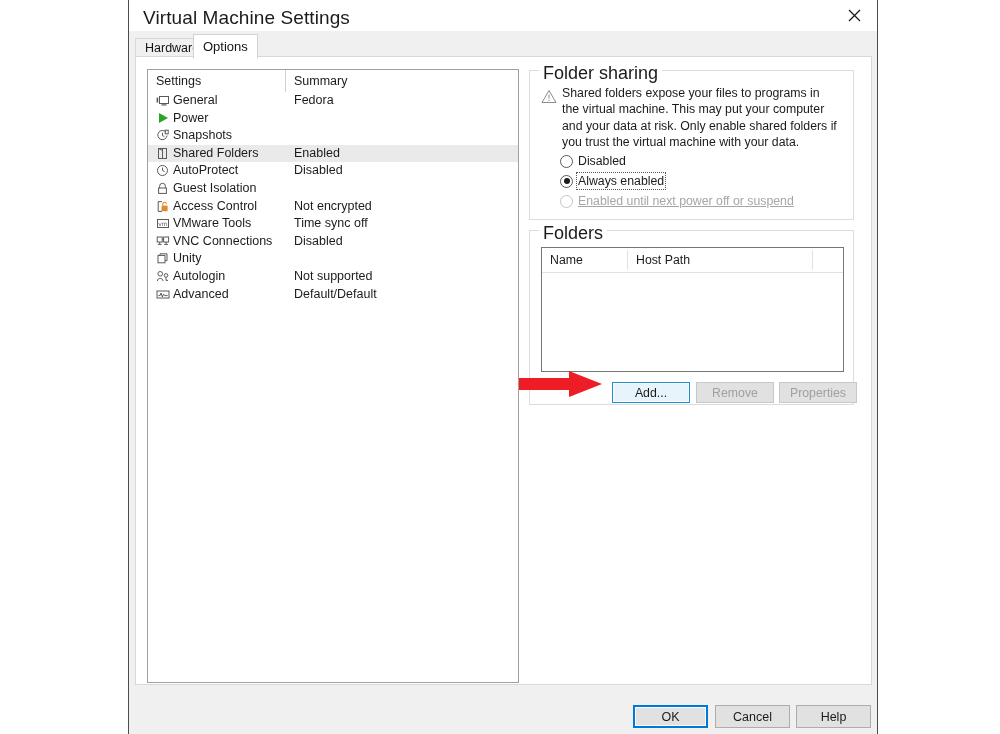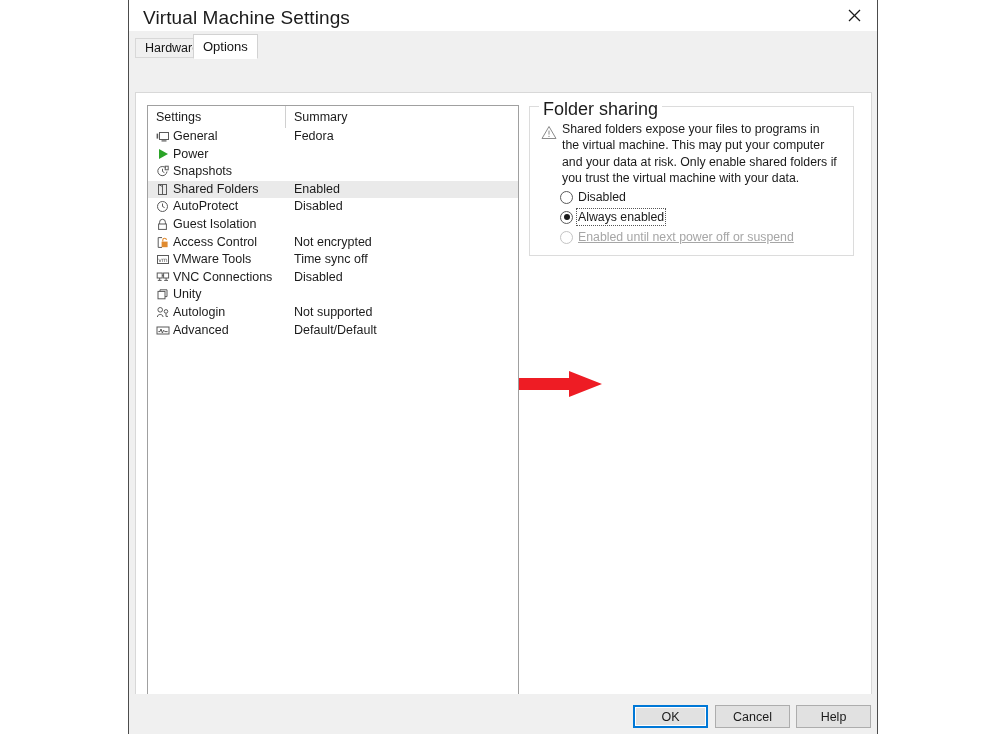--- a/index.html
+++ b/index.html
@@ -71,21 +71,20 @@
   }
 
   
   .content {
     position: absolute;
     left: 6px; top: 56px;
     width: 737px; height: 629px;
     background: #ffffff;
     border: 1px solid #d8d8d8;
     box-sizing: border-box;
-    margin-top: 36px;
   }
 
   
   .settings-list {
     position: absolute;
     left: 11px; top: 12px;
     width: 372px; height: 614px;
     background: #ffffff;
     border: 1px solid #a0a0a0;
     box-sizing: border-box;
@@ -447,20 +446,37 @@
             <span class="radio-mark checked"></span>
             <span class="rlabel">Always enabled</span>
           </label>
 
           <label class="radio-row disabled" style="top:122px;text-decoration:underline;">
             <span class="radio-mark"></span>
             <span class="rlabel">Enabled until next power off or suspend</span>
           </label>
         </div>
 
+        <div class="groupbox" id="folders-group">
+          <span class="gb-legend">Folders</span>
+
+          <div class="folders-table">
+            <div class="ft-header">
+              <span class="ft-div1"></span>
+              <span class="ft-div2"></span>
+              <span class="ft-h-name">Name</span>
+              <span class="ft-h-path">Host Path</span>
+            </div>
+            <div></div>
+          </div>
+
+          <div class="btn focus-blue" id="add-btn">Add...</div>
+          <div class="btn disabled" id="remove-btn">Remove</div>
+          <div class="btn disabled" id="properties-btn">Properties</div>
+        </div>
 
       </div>
     </div>
 
     <div class="footer">
       <div class="btn focus-blue" id="ok-btn">OK</div>
       <div class="btn" id="cancel-btn">Cancel</div>
       <div class="btn" id="help-btn">Help</div>
     </div>
 

